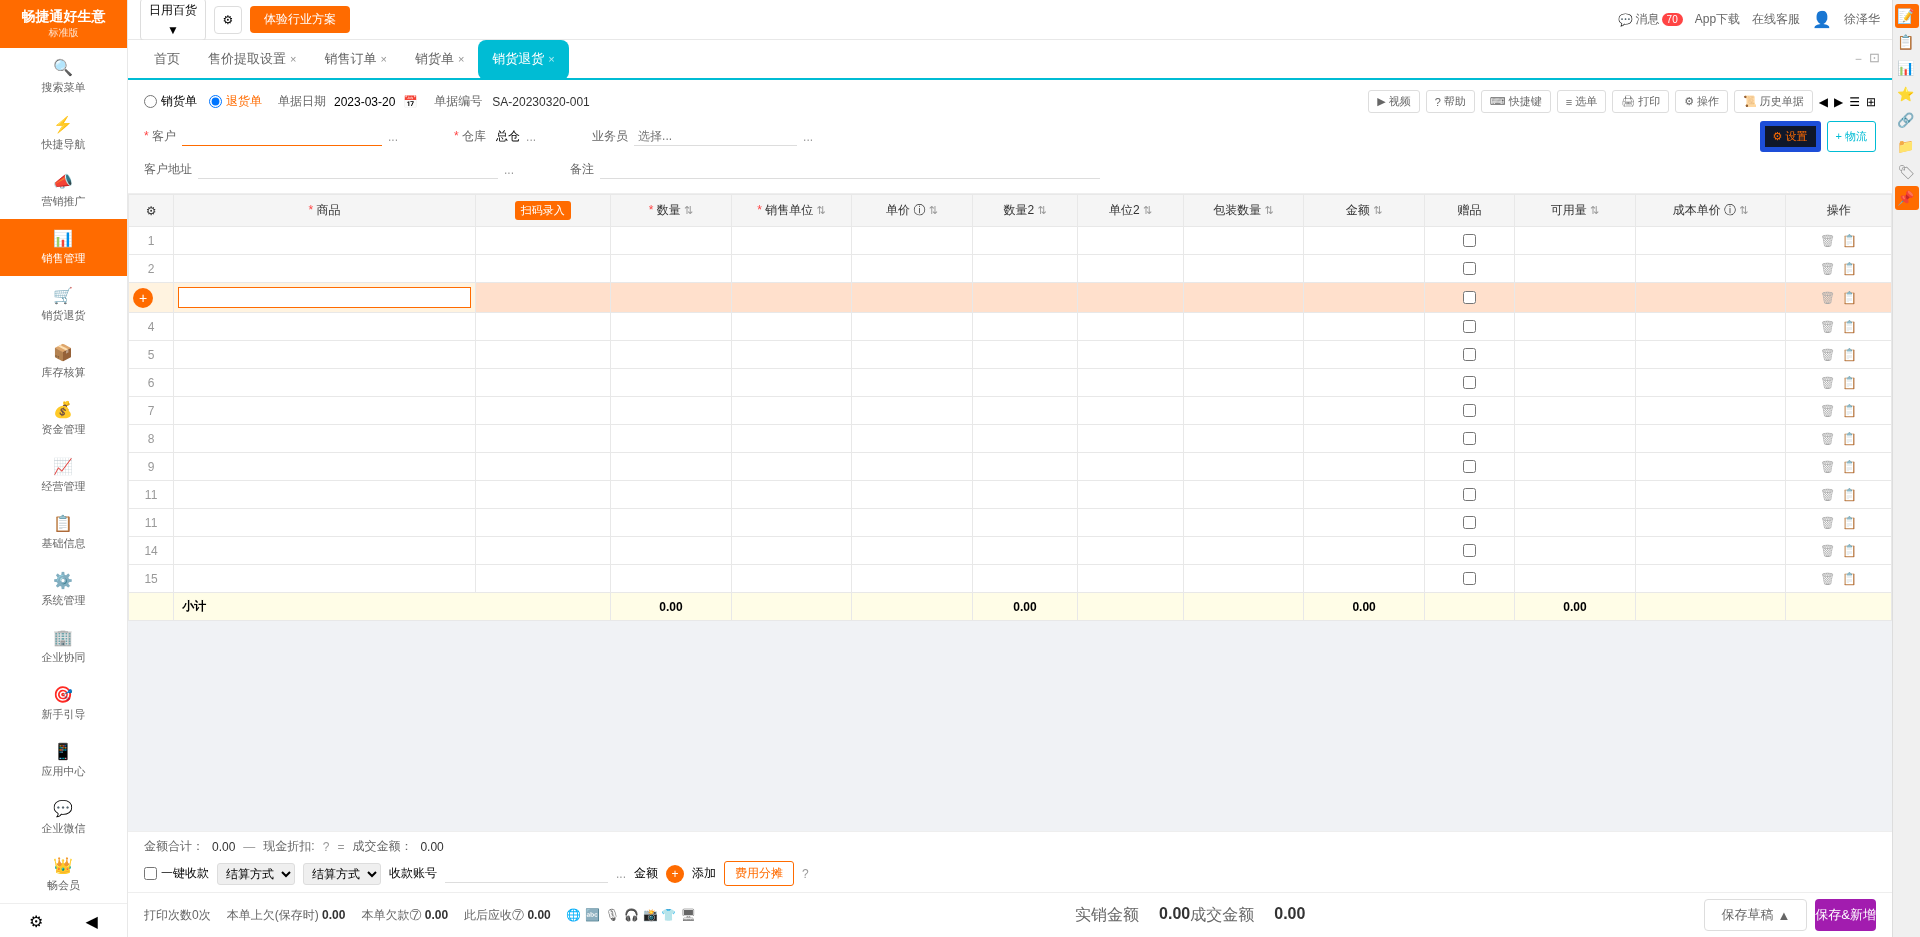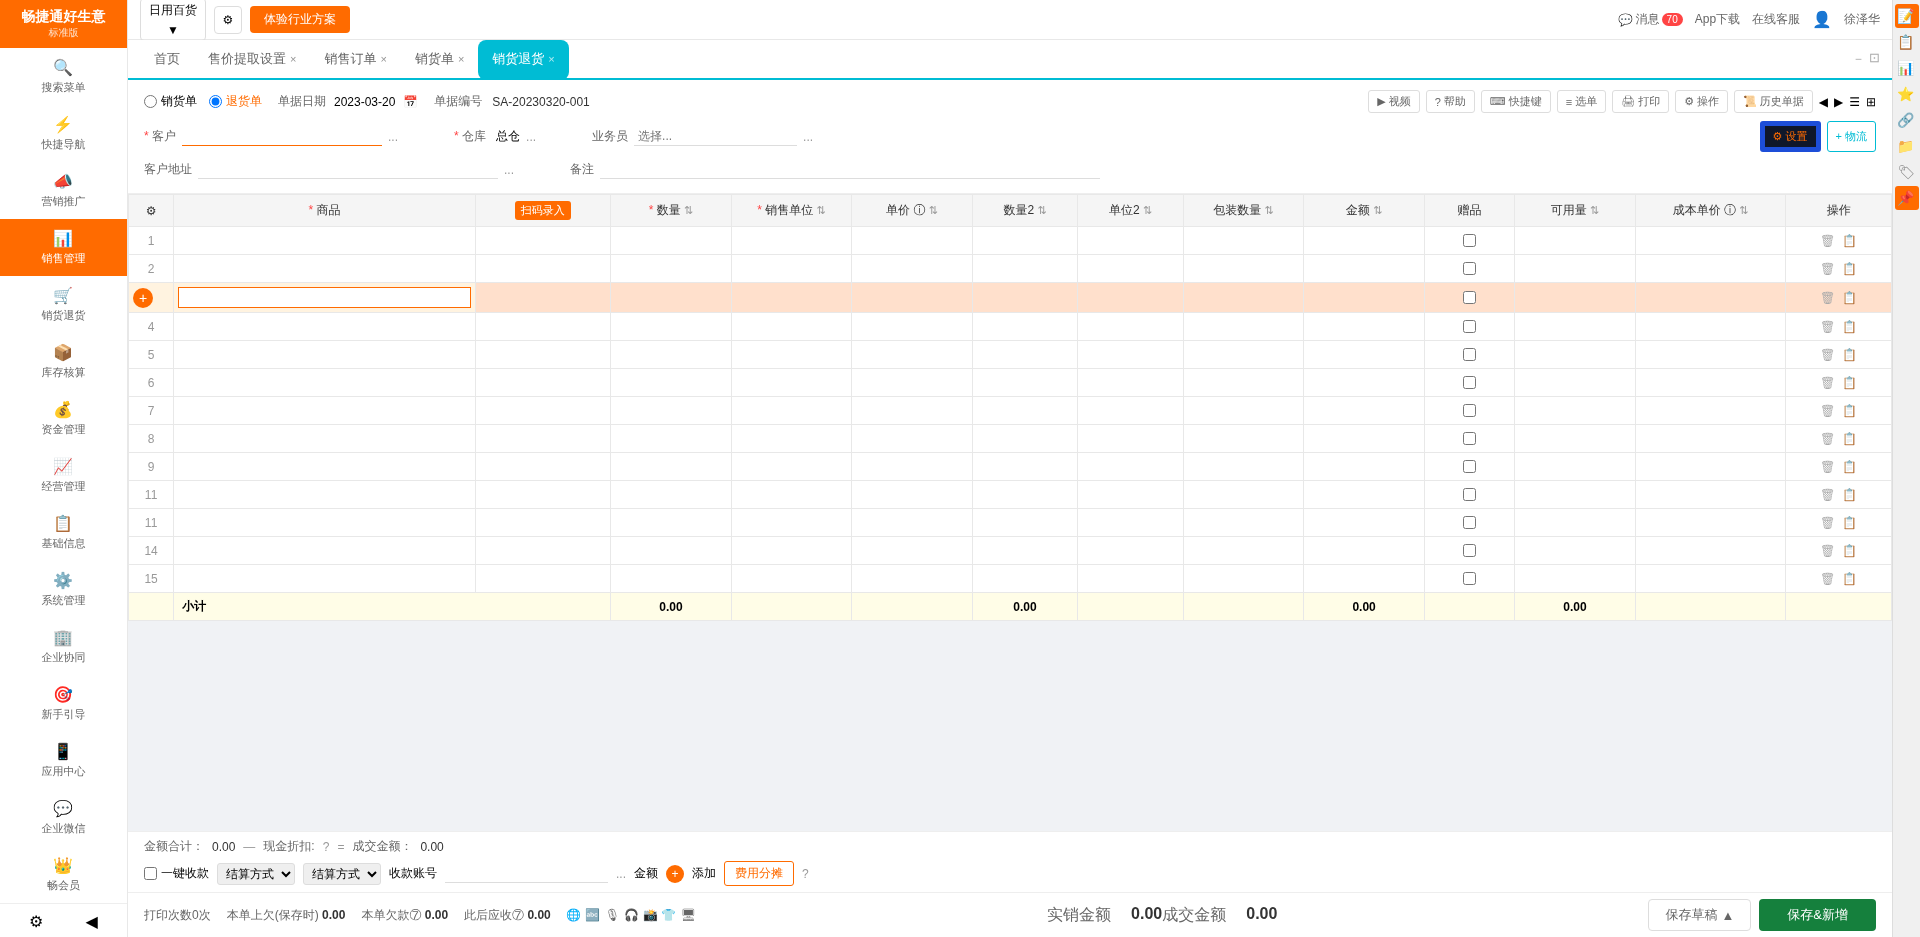--- a/index.html
+++ b/index.html
@@ -70,21 +70,21 @@
     .amount-label { color: #666; }
     .amount-minus { color: #999; }
     .payment-row { display: flex; align-items: center; gap: 8px; font-size: 12px; }
     .payment-checkbox { display: flex; align-items: center; gap: 4px; }
     .btn-fee { background: #fff; border: 1px solid #ff6b00; color: #ff6b00; border-radius: 3px; padding: 3px 10px; cursor: pointer; font-size: 12px; }
 
     .footer { display: flex; justify-content: space-between; align-items: center; padding: 6px 16px; background: #fff; border-top: 1px solid #eee; }
     .footer-left { font-size: 12px; color: #666; display: flex; gap: 16px; }
     .footer-right { display: flex; gap: 8px; }
     .btn-save-draft { border: 1px solid #ddd; background: #fff; color: #666; border-radius: 4px; padding: 6px 16px; cursor: pointer; font-size: 13px; display: flex; align-items: center; gap: 4px; }
-    .btn-save-new { background: #15803d; color: #fff; border: none; border-radius: 4px; padding: 6px 28px; cursor: pointer; font-size: 13px; }
+    .btn-save-new { background: #a21caf; color: #fff; border: none; border-radius: 4px; padding: 6px 0; cursor: pointer; font-size: 13px; }
 
     .right-toolbar { width: 28px; background: #f0f0f0; display: flex; flex-direction: column; align-items: center; padding: 4px 0; gap: 2px; border-left: 1px solid #ddd; }
     .rt-btn { width: 24px; height: 24px; display: flex; align-items: center; justify-content: center; cursor: pointer; font-size: 14px; color: #888; border-radius: 3px; }
     .rt-btn.active { background: #ff6b00; color: #fff; }
     .summary-row { display: flex; justify-content: space-between; gap: 20px; }
     .summary-label { color: #666; }
     .summary-value { color: #333; font-weight: bold; }
 
     .add-row-btn { display: flex; align-items: center; justify-content: center; width: 20px; height: 20px; background: #ff6b00; color: #fff; border-radius: 50%; cursor: pointer; font-size: 14px; border: none; }
 

